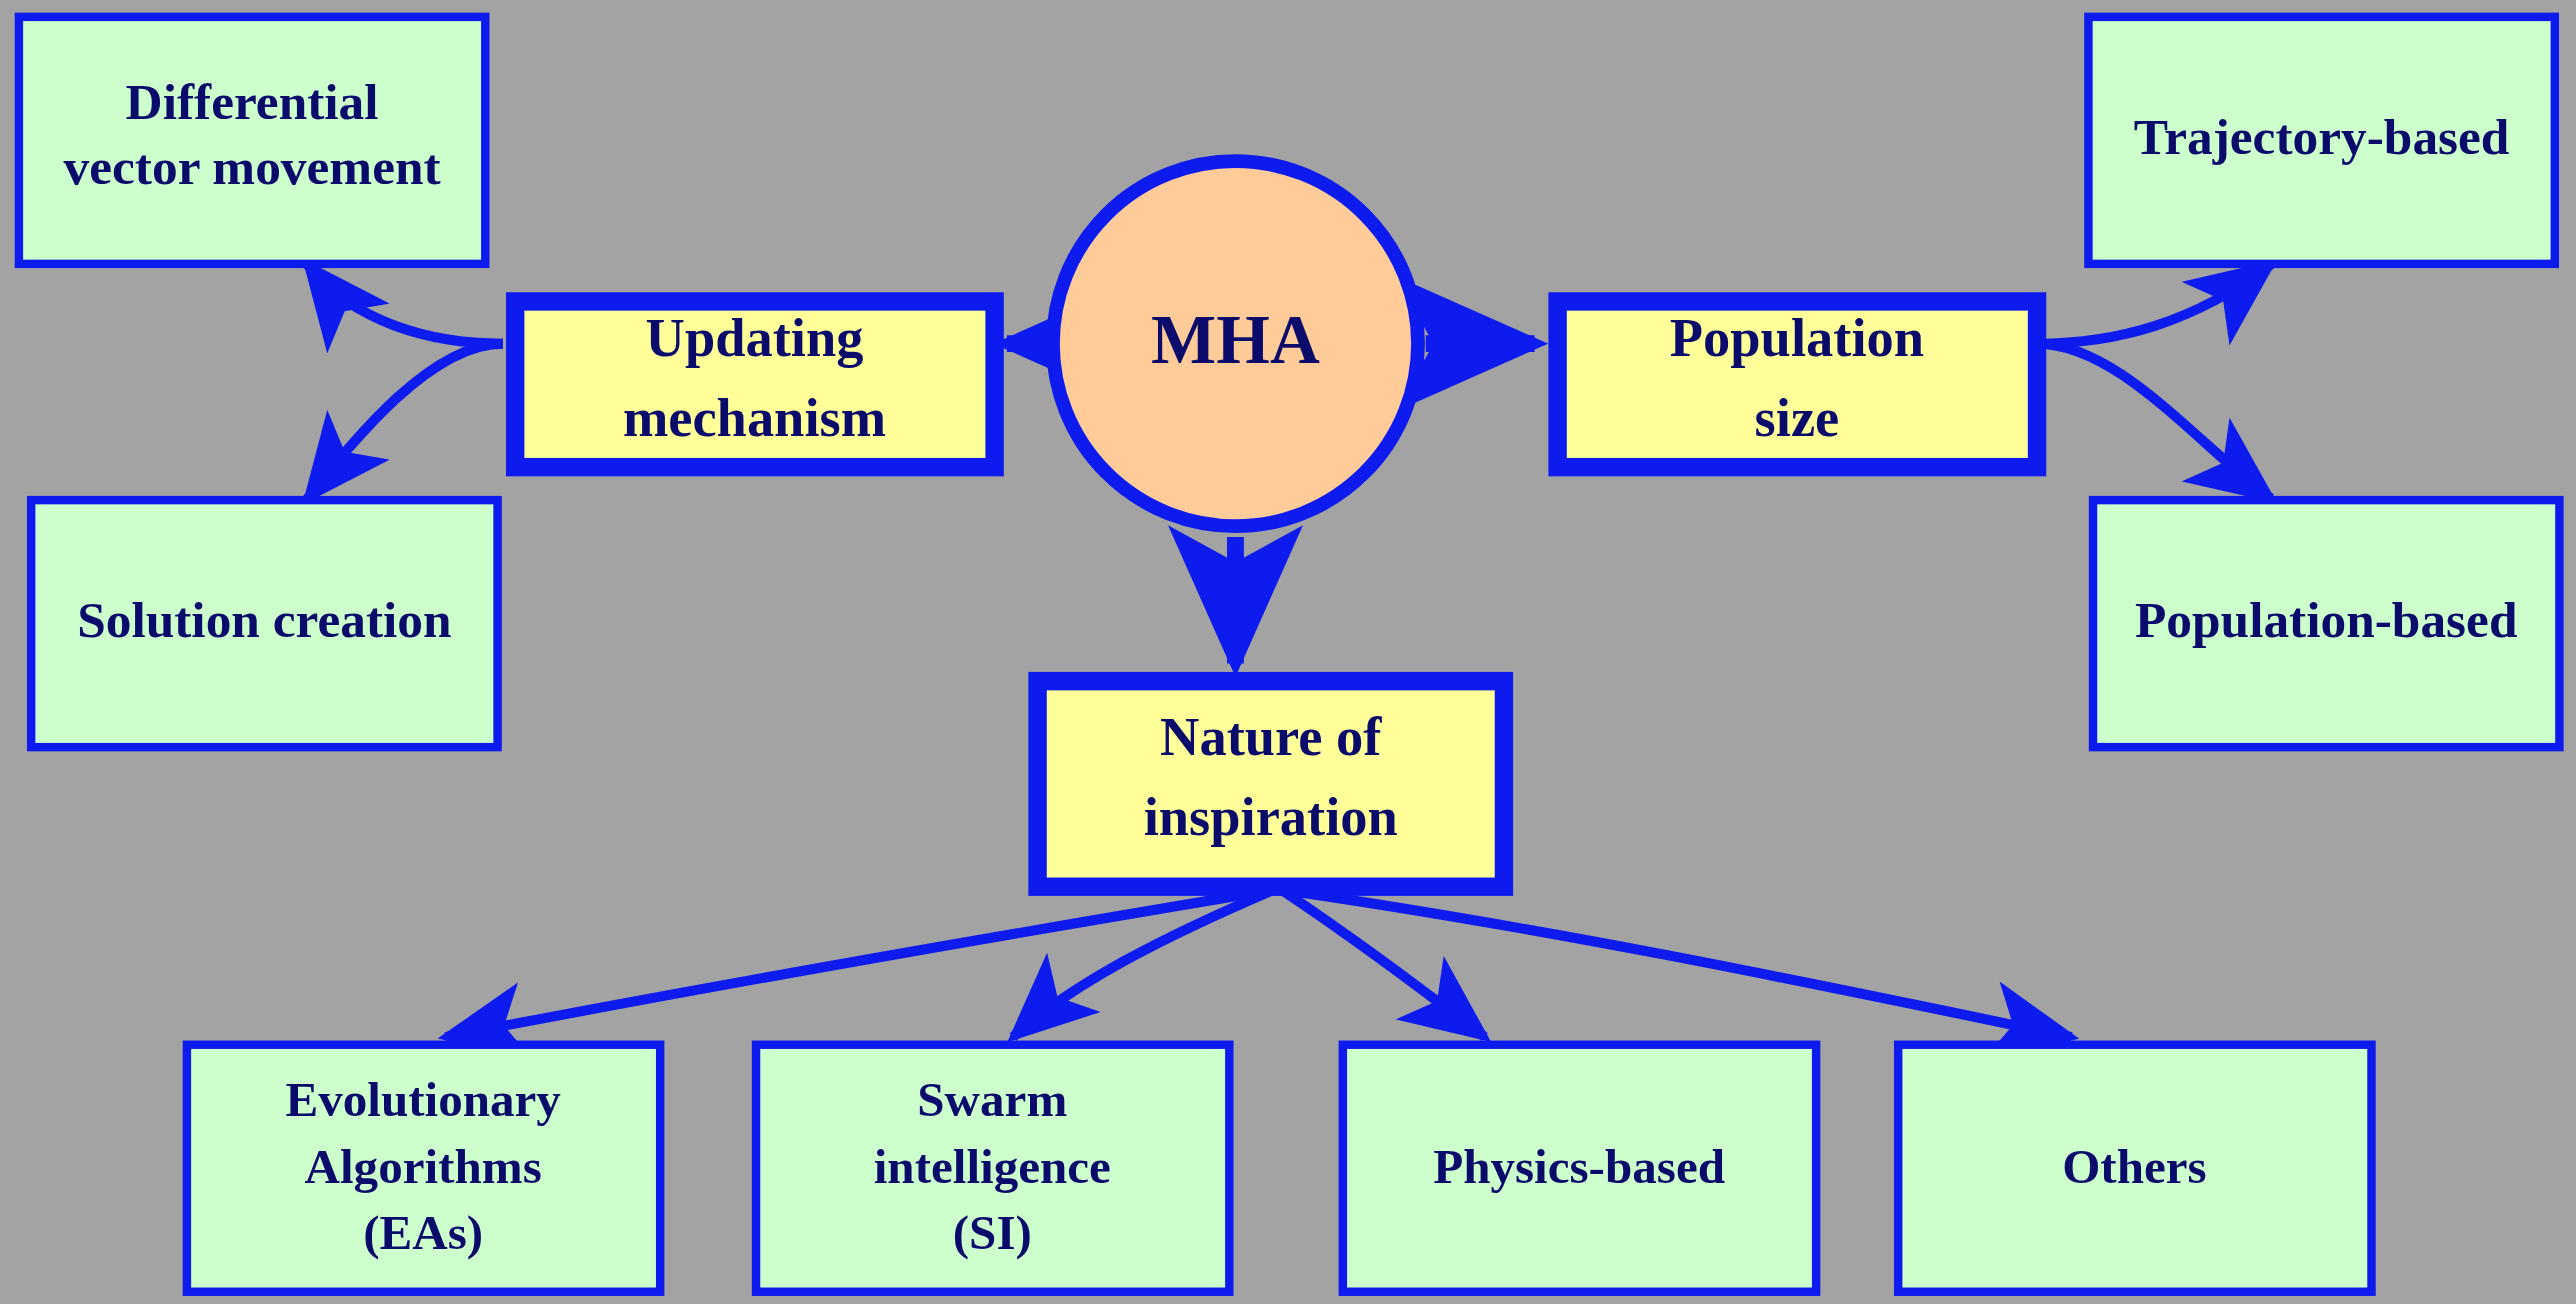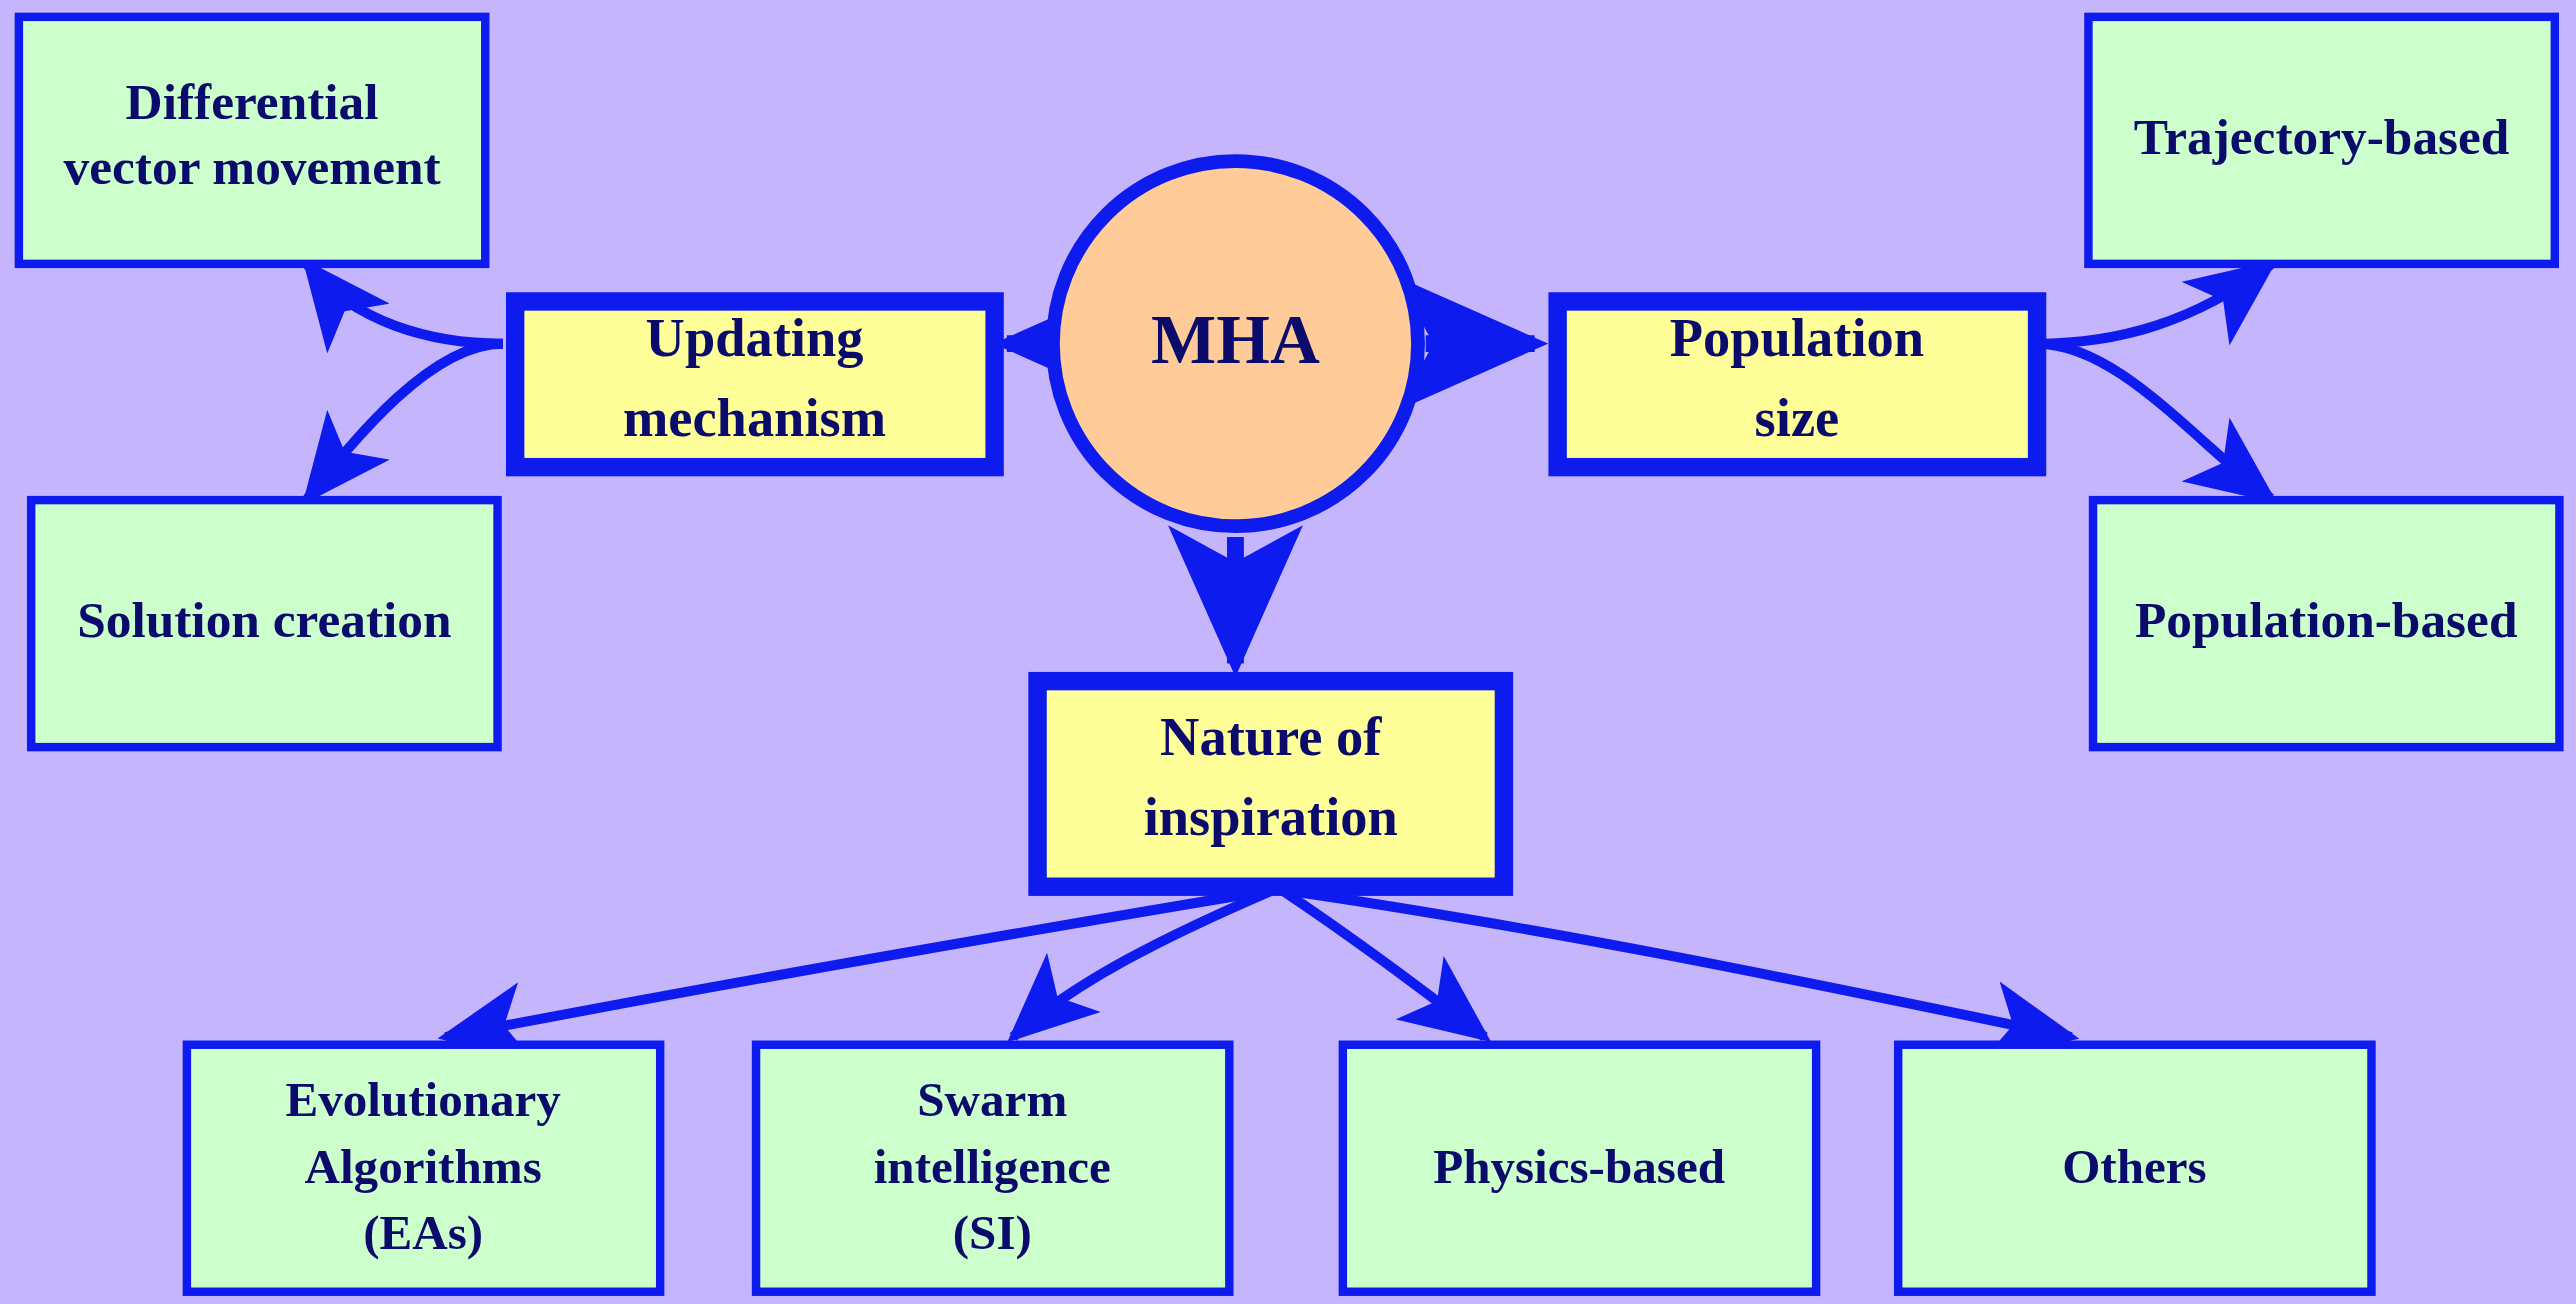--- a/index.html
+++ b/index.html
@@ -10,21 +10,21 @@
   body {
     width: 2576px;
     height: 1304px;
     overflow: hidden;
     font-family: "Liberation Serif", "DejaVu Serif", serif;
   }
   #diagram-root {
     position: relative;
     width: 2576px;
     height: 1304px;
-    background: #c4b5fd;
+    background: #a3a3a3;
   }
   svg.canvas {
     position: absolute;
     top: 0;
     left: 0;
     width: 2576px;
     height: 1304px;
   }
   .node-label {
     font-family: "Liberation Serif", "DejaVu Serif", serif;

